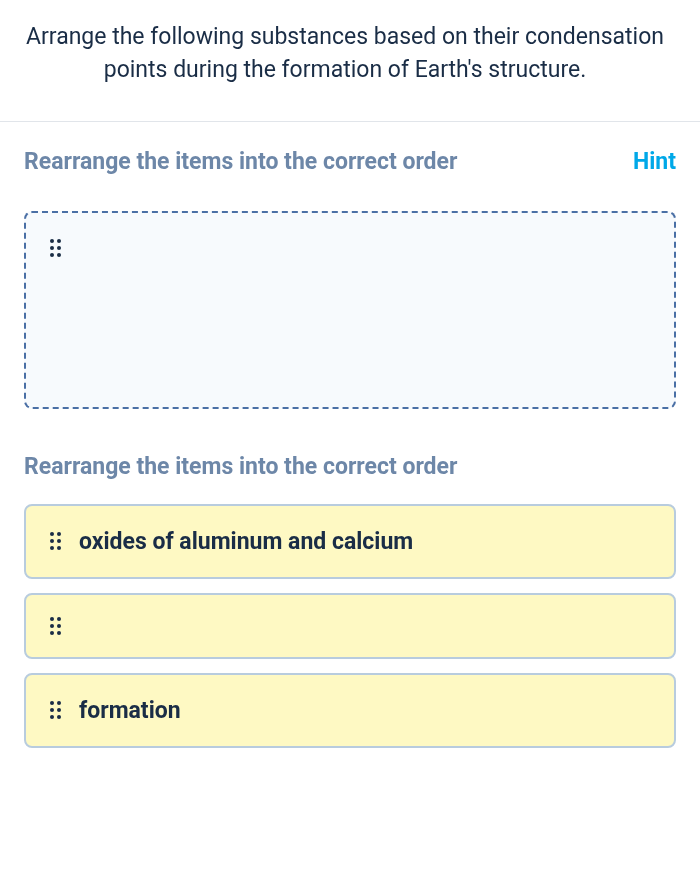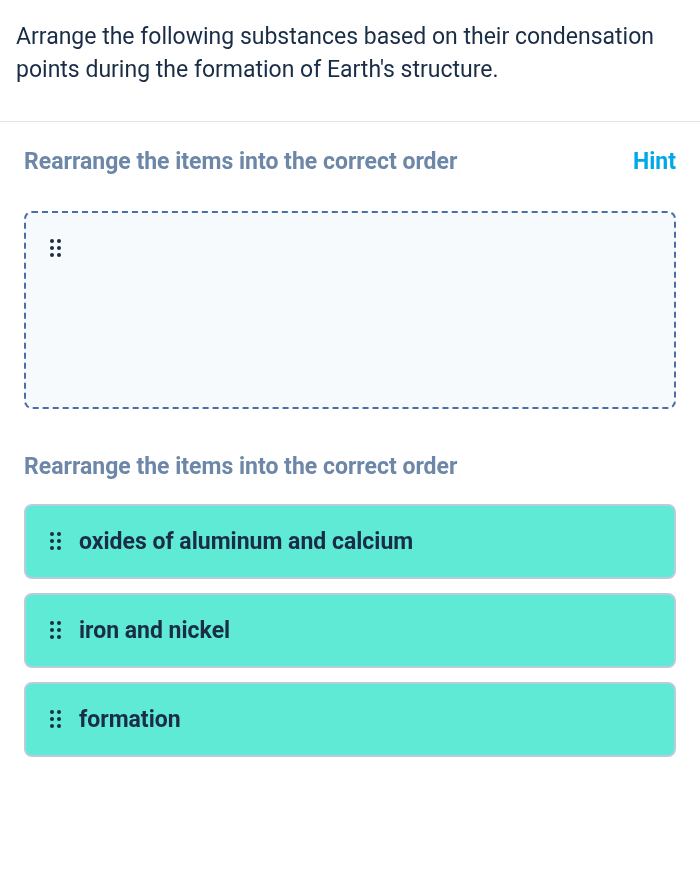--- a/index.html
+++ b/index.html
@@ -8,22 +8,23 @@
       box-sizing: border-box;
     }
     body {
       font-family: -apple-system, BlinkMacSystemFont, "Segoe UI", Roboto, "Helvetica Neue", Arial, sans-serif;
       width: 700px;
       height: 872px;
       background: #fff;
       overflow: hidden;
     }
     .question-section {
-      padding: 20px 32px 34px 16px;
+      padding: 20px 32px 34px 22px;
       border-bottom: 1px solid #e1e5ea;
+      text-align: center;
     }
     .question-text {
       font-size: 23px;
       line-height: 1.45;
       color: #1a2d46;
       font-weight: 400;
     }
     .content-section {
       padding: 26px 24px 0 24px;
     }
@@ -90,21 +91,21 @@
       margin-bottom: 24px;
     }
     .item-list {
       display: flex;
       flex-direction: column;
       gap: 14px;
     }
     .draggable-item {
       border: 2px solid #b8ccde;
       border-radius: 8px;
-      background: #5eead4;
+      background: #fef9c3;
       padding: 22px 24px;
       display: flex;
       align-items: center;
       gap: 18px;
       cursor: grab;
     }
     .item-text {
       font-size: 23px;
       font-weight: 700;
       color: #1a2d46;
@@ -170,21 +171,20 @@
             </span>
           <span class="drag-handle-row">
               <span class="drag-handle-dot"></span>
               <span class="drag-handle-dot"></span>
             </span>
           <span class="drag-handle-row">
               <span class="drag-handle-dot"></span>
               <span class="drag-handle-dot"></span>
             </span>
         </span>
-        <span class="item-text">iron and nickel</span>
       </div>
       <div class="draggable-item">
         <span class="drag-handle">
           <span class="drag-handle-row">
               <span class="drag-handle-dot"></span>
               <span class="drag-handle-dot"></span>
             </span>
           <span class="drag-handle-row">
               <span class="drag-handle-dot"></span>
               <span class="drag-handle-dot"></span>

